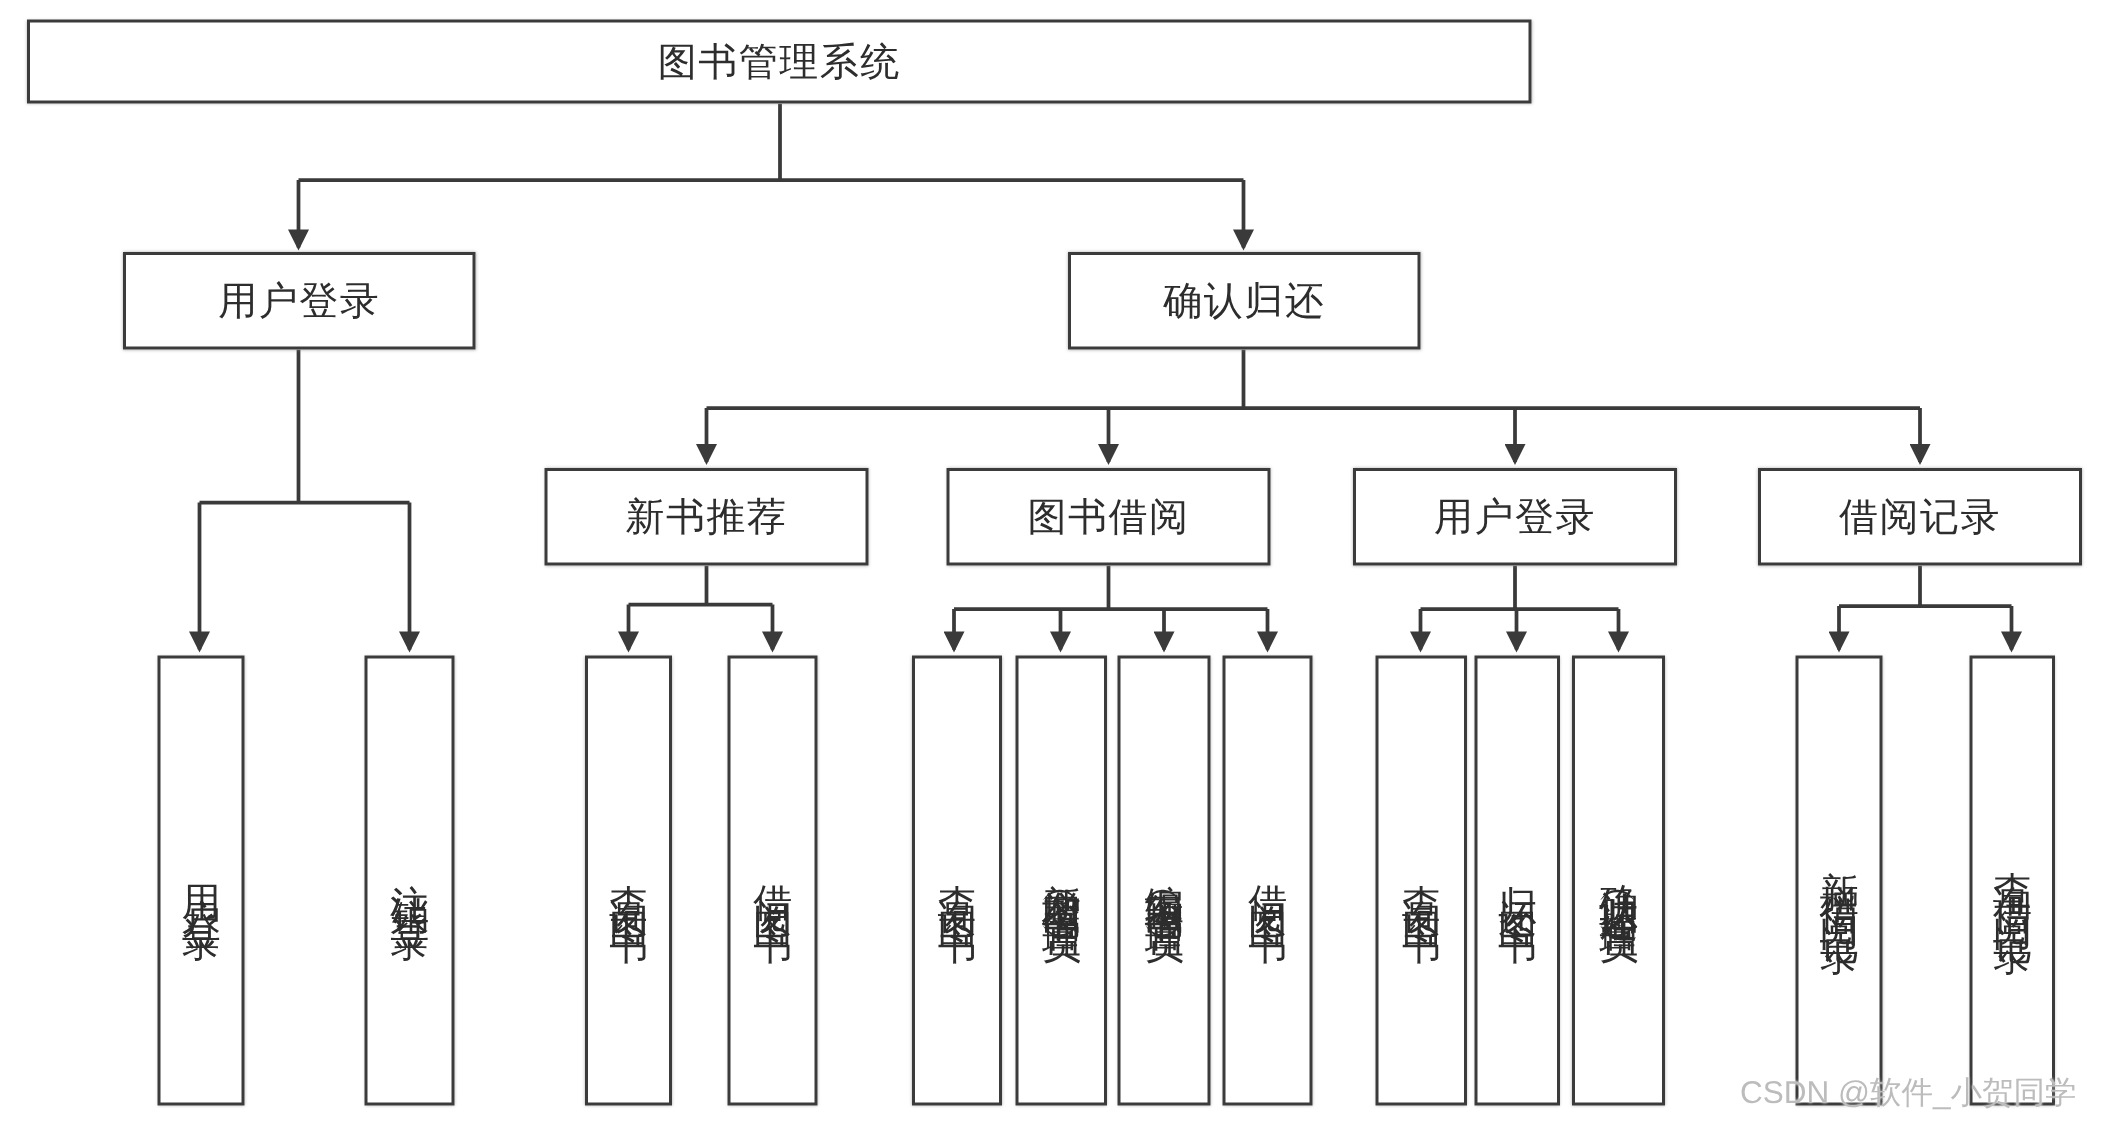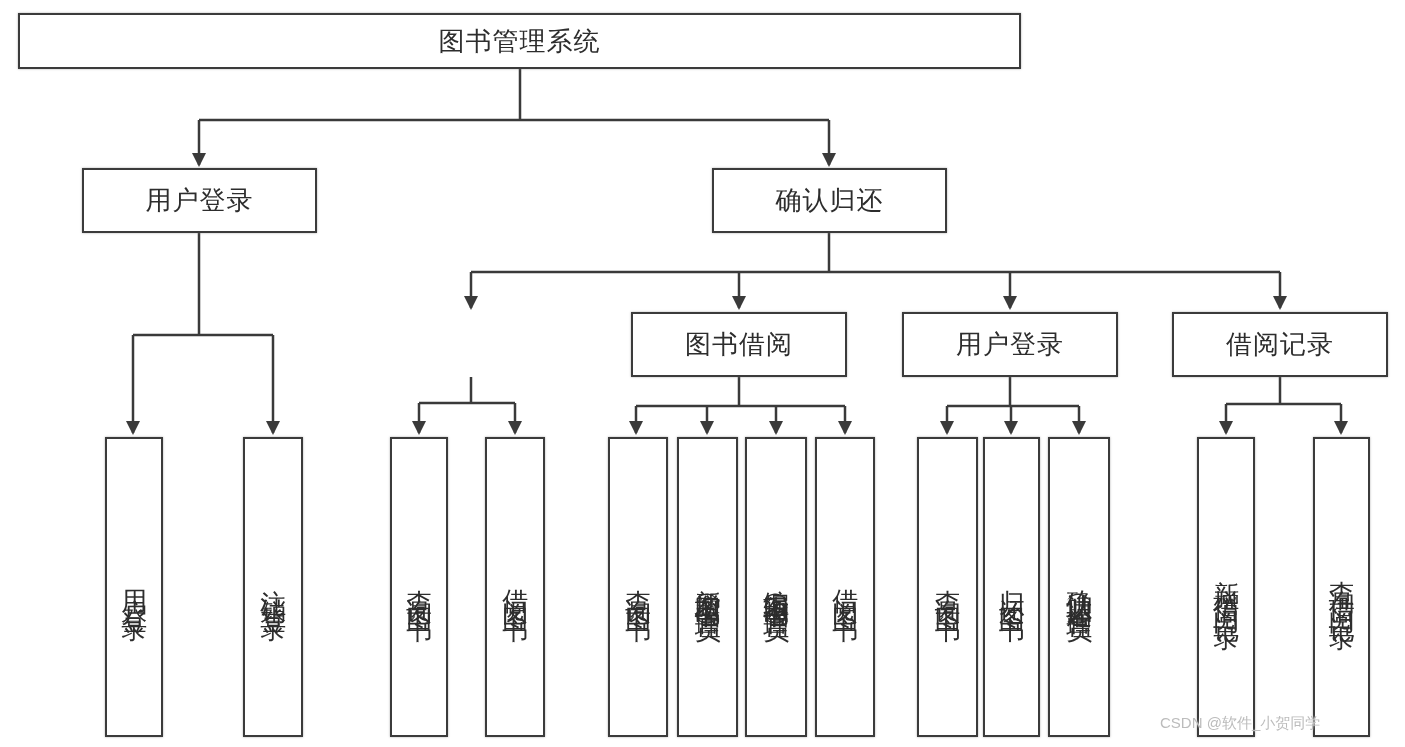--- a/index.html
+++ b/index.html
@@ -34,21 +34,21 @@
     color:#2d2d2d;
     letter-spacing:9px;
     line-height:1.05;
     white-space:nowrap;
   }
   .tight .vlbl{letter-spacing:4px;}
   .watermark{
     position:absolute;
     left:1160px;top:714px;
     width:245px;
-    font-size:15px;
+    font-size:21px;
     color:#bcbcbc;
     text-shadow:0 0 2px #ffffff;
     white-space:nowrap;
     z-index:5;
   }
 </style>
 </head>
 <body>
 
 <div class="stage">
@@ -101,20 +101,23 @@
     <span class="hlbl">图书管理系统</span>
   </div>
 
   <div class="box" style="left:82px;top:168px;width:235px;height:65px">
     <span class="hlbl">用户登录</span>
   </div>
   <div class="box" style="left:712px;top:168px;width:235px;height:65px">
     <span class="hlbl">确认归还</span>
   </div>
 
+  <div class="box" style="left:363px;top:312px;width:216px;height:65px">
+    <span class="hlbl">新书推荐</span>
+  </div>
   <div class="box" style="left:631px;top:312px;width:216px;height:65px">
     <span class="hlbl">图书借阅</span>
   </div>
   <div class="box" style="left:902px;top:312px;width:216px;height:65px">
     <span class="hlbl">用户登录</span>
   </div>
   <div class="box" style="left:1172px;top:312px;width:216px;height:65px">
     <span class="hlbl">借阅记录</span>
   </div>
 

